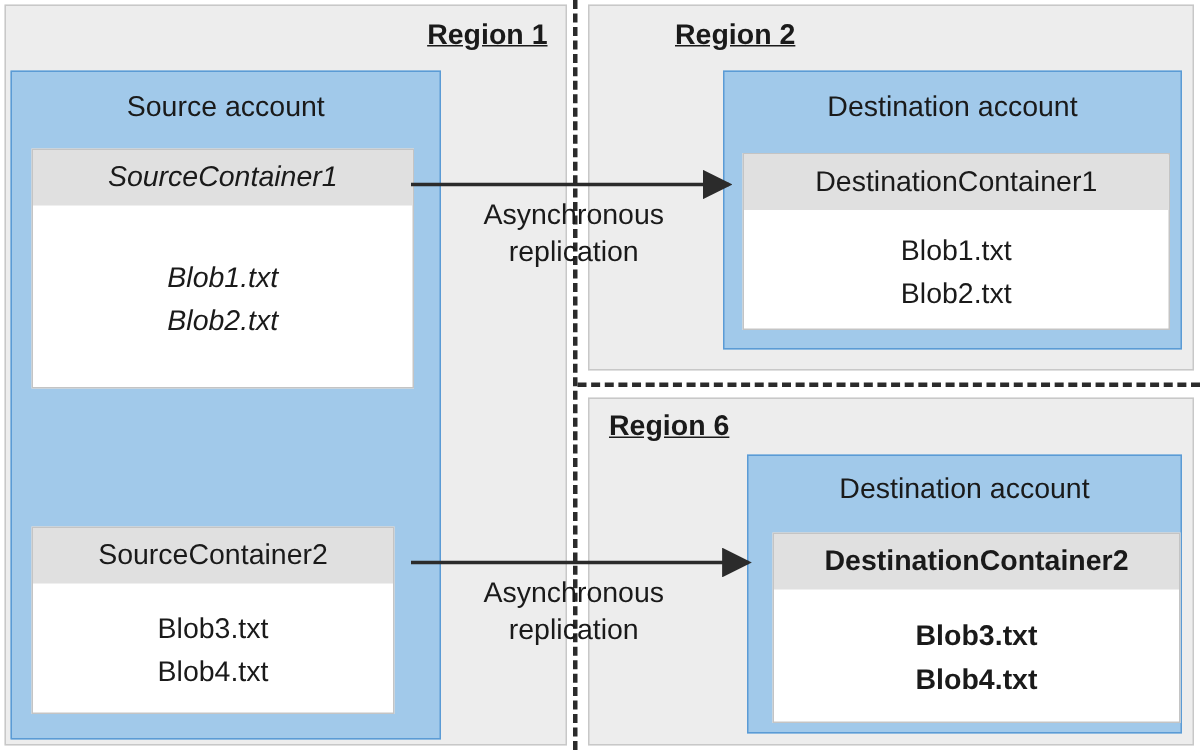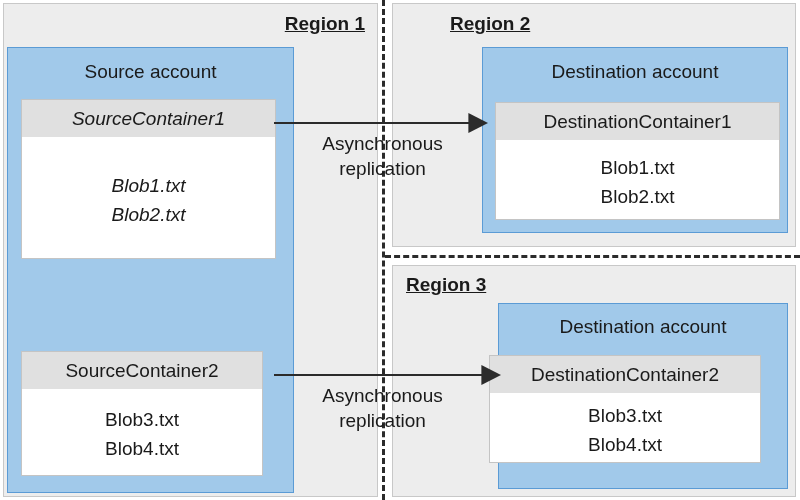--- a/index.html
+++ b/index.html
@@ -147,26 +147,26 @@
 
   <div class="container-card" style="left:495px; top:102px; width:285px; height:118px;">
     <div class="container-header">DestinationContainer1</div>
     <div class="blob-list">
       <div class="blob">Blob1.txt</div>
       <div class="blob">Blob2.txt</div>
     </div>
   </div>
 
   <div class="region" style="left:392px; top:265px; width:404px; height:232px;"></div>
-  <div class="region-title" style="left:406px; top:275px;">Region 3</div>
+  <div class="region-title" style="left:406px; top:275px;">Region 6</div>
 
   <div class="account" style="left:498px; top:303px; width:290px; height:186px;"></div>
   <div class="account-title" style="left:498px; top:317px; width:290px;">Destination account</div>
 
-  <div class="container-card" style="left:489px; top:355px; width:272px; height:108px;">
+  <div class="container-card" style="left:515px; top:355px; width:272px; height:127px;font-weight:bold;">
     <div class="container-header">DestinationContainer2</div>
     <div class="blob-list">
       <div class="blob">Blob3.txt</div>
       <div class="blob">Blob4.txt</div>
     </div>
   </div>
 
   <div class="sep-vertical" style="left:382px; top:0px; height:500px;"></div>
   <div class="sep-horizontal" style="left:385px; top:255px; width:415px;"></div>
 

